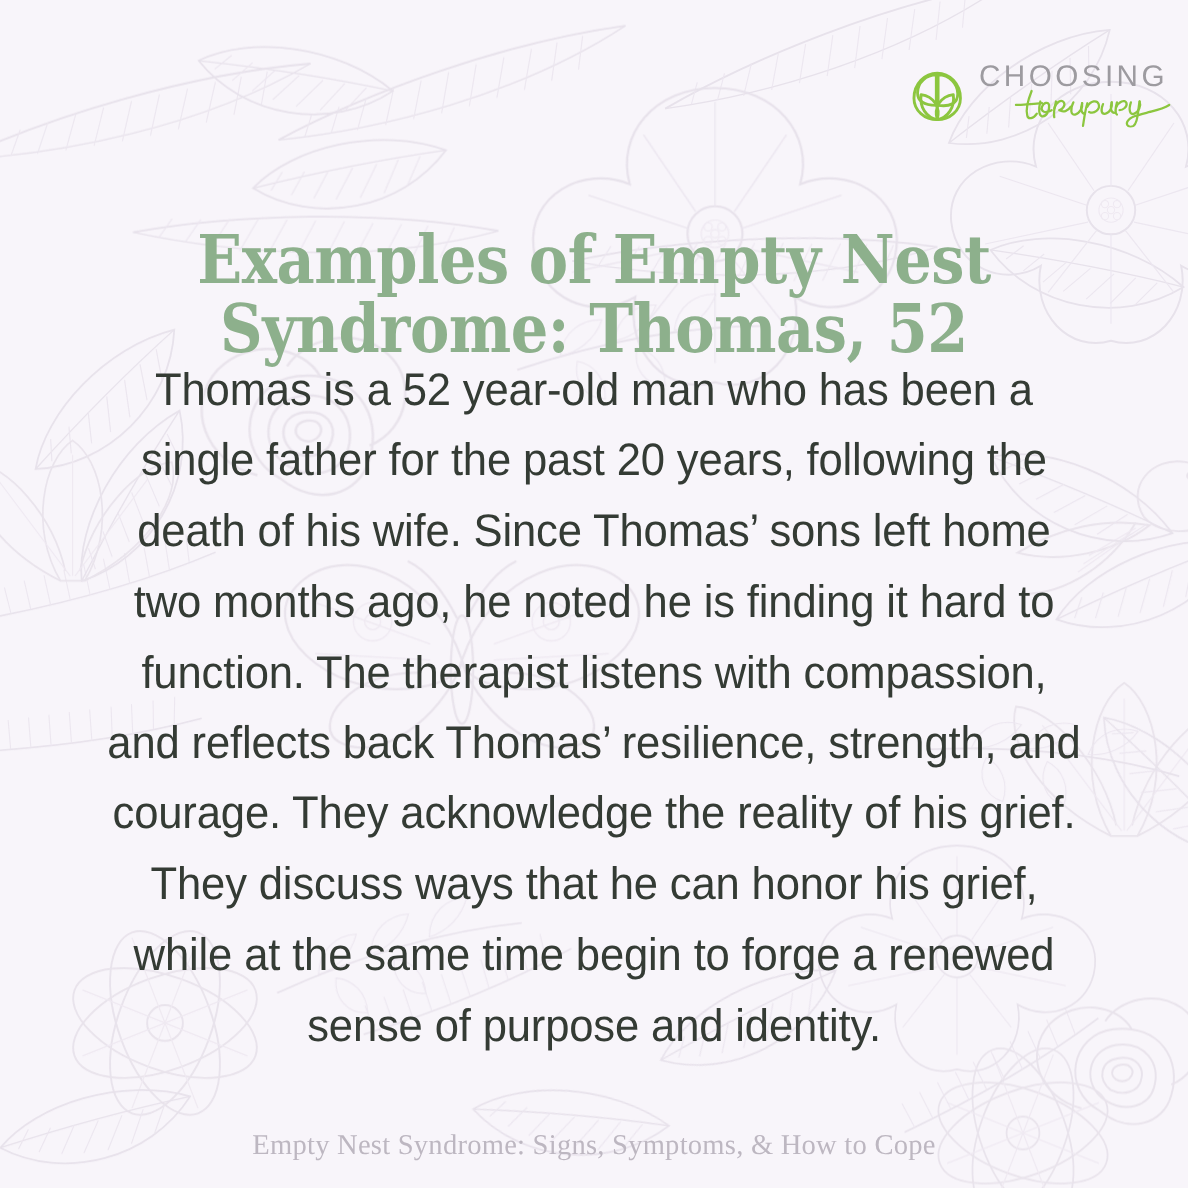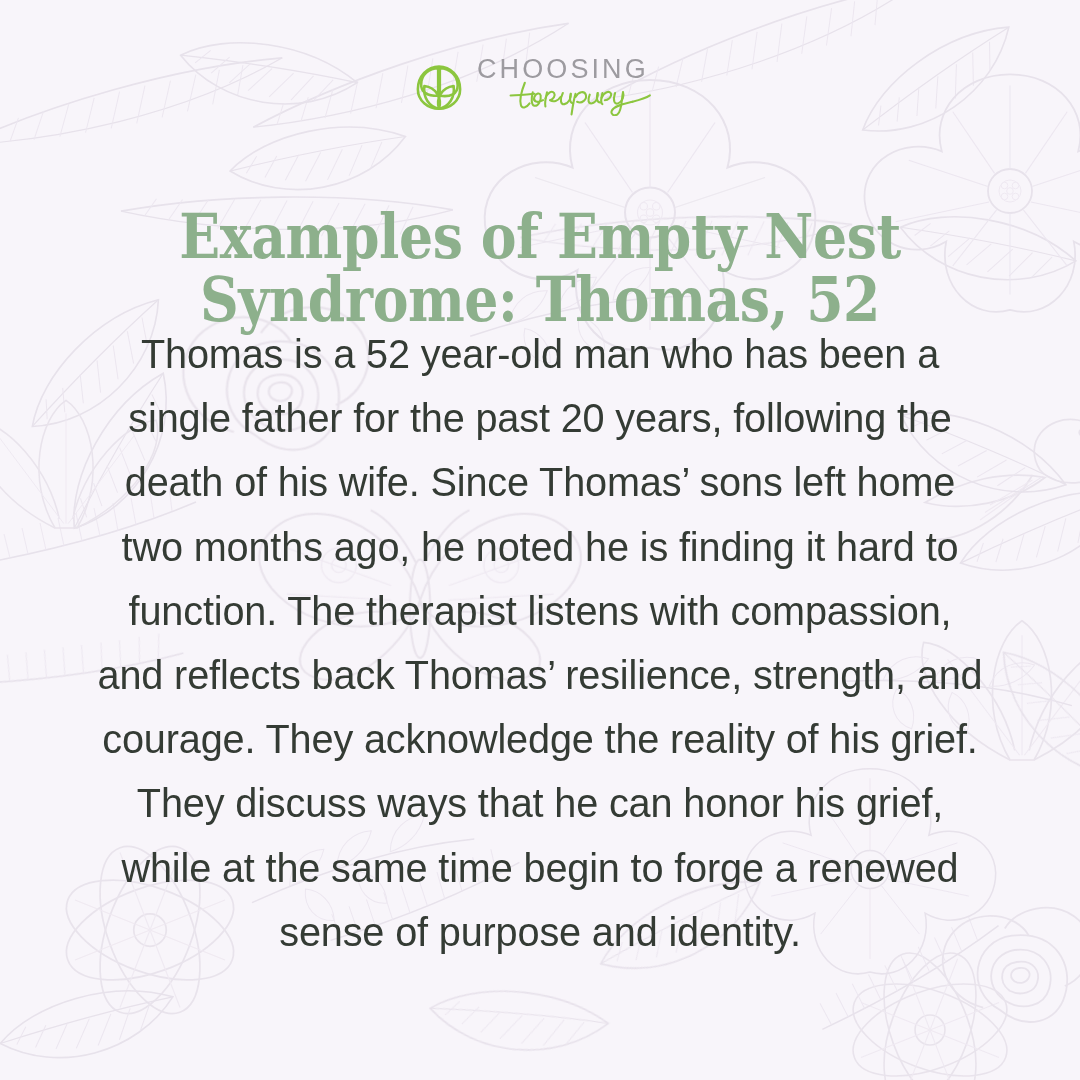--- a/index.html
+++ b/index.html
@@ -34,21 +34,21 @@
 
   
   #logo-block {
     position: absolute;
     top: 46px;
     left: 0;
     width: 1080px;
     height: 78px;
     display: flex;
     align-items: center;
-    justify-content: center;
+    justify-content: flex-end;
     gap: 12px;
   }
   #logo-mark {
     width: 52px;
     height: 52px;
     flex: 0 0 auto;
     margin-top: 2px;
   }
   #logo-words {
     position: relative;
@@ -385,14 +385,15 @@
     <span class="ln">death of his wife. Since Thomas’ sons left home</span>
     <span class="ln">two months ago, he noted he is finding it hard to</span>
     <span class="ln">function. The therapist listens with compassion,</span>
     <span class="ln">and reflects back Thomas’ resilience, strength, and</span>
     <span class="ln">courage. They acknowledge the reality of his grief.</span>
     <span class="ln">They discuss ways that he can honor his grief,</span>
     <span class="ln">while at the same time begin to forge a renewed</span>
     <span class="ln">sense of purpose and identity.</span>
   </div>
 
+  <div id="footer">Empty Nest Syndrome: Signs, Symptoms, &amp; How to Cope</div>
 
 </div>
 
 </body></html>

